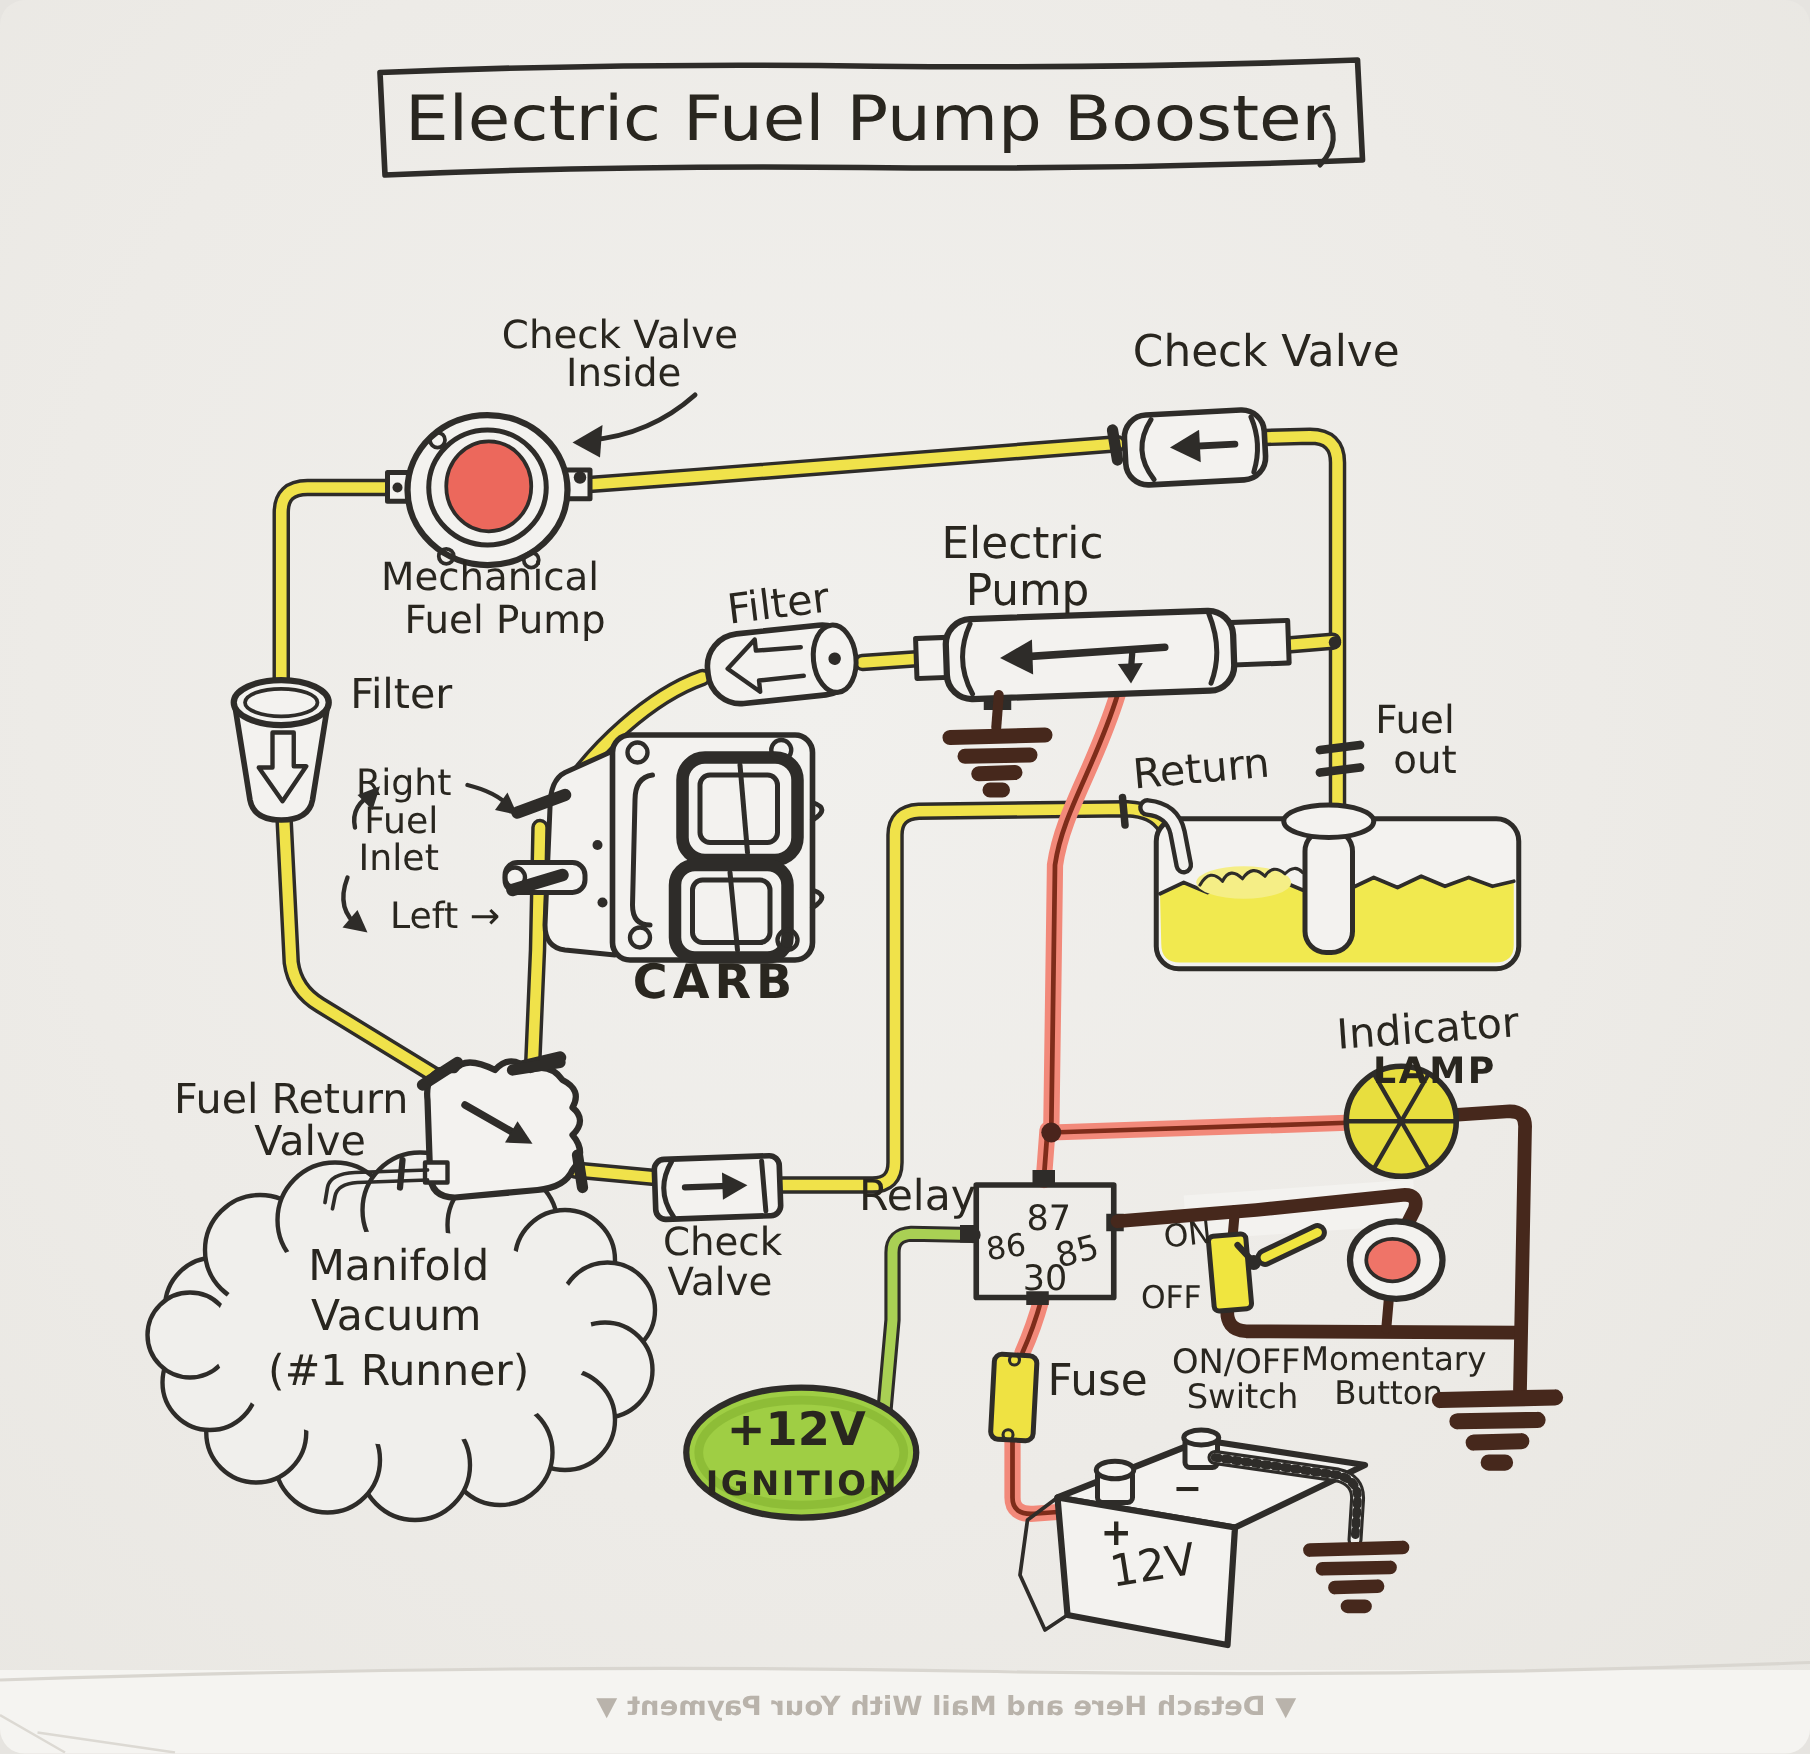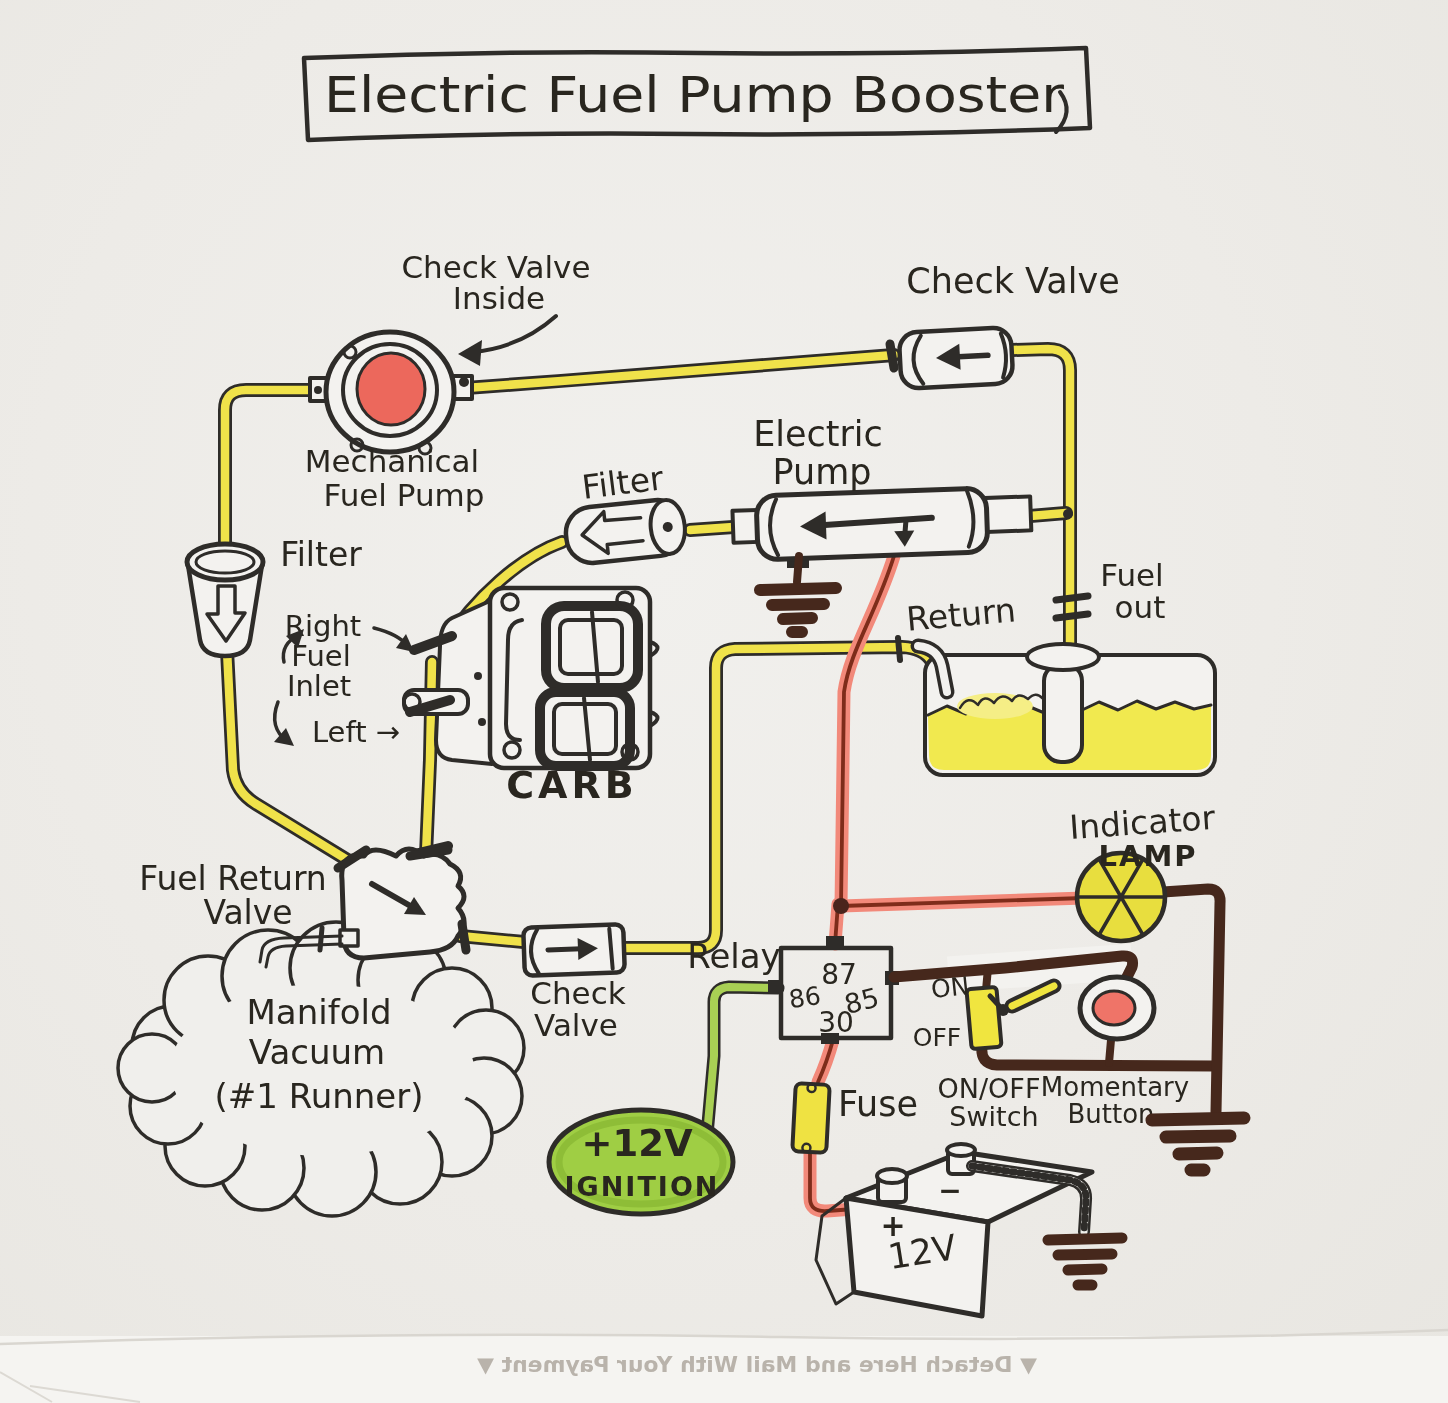--- a/index.html
+++ b/index.html
@@ -1,19 +1,20 @@
 <!DOCTYPE html>
 <html style="--ink: #2e2c29; --fuel_yellow: #f0e24a; --tank_fuel: #f1e94f; --wire_red_hi: #f2897a; --wire_red_core: #7e2c1a; --wire_green_hi: #a9d054; --wire_brown: #46281c; --pump_red: #ec685c; --ignition_green: #9fce44; --lamp_yellow: #e8de3e; --fuse_yellow: #efe242; --button_red: #ef7468; --switch_yellow: #f0e53f; --text_gray: #b9b3ab;"><head>
 <meta charset="utf-8">
 <style>
   html,body{margin:0;padding:0;background:#e6e4e0;}
   .canvas{
     position:relative;width:1448px;height:1403px;overflow:hidden;
     background:radial-gradient(ellipse at 45% 40%, #f1f0ed 0%, #edebe7 55%, #e8e6e1 100%);
     font-family:"DejaVu Sans", sans-serif;
+    border-radius:20px;
   }
   svg{position:absolute;left:0;top:0;}
   .ink{stroke:var(--ink,#2e2c29);fill:none;stroke-linecap:round;stroke-linejoin:round;}
   .fillp{fill:#f3f2ef;}
   .fillink{fill:var(--ink,#2e2c29);stroke:none;}
   .tube-o{stroke:var(--ink,#2e2c29);stroke-width:14;fill:none;stroke-linecap:round;stroke-linejoin:round;}
   .tube-f{stroke:var(--fuel_yellow,#f0e24a);stroke-width:8.5;fill:none;stroke-linecap:round;stroke-linejoin:round;}
   .rhi{stroke:var(--wire_red_hi,#f2897a);stroke-width:13;fill:none;stroke-linecap:round;stroke-linejoin:round;}
   .rcore{stroke:var(--wire_red_core,#7e2c1a);stroke-width:3.8;fill:none;stroke-linecap:round;stroke-linejoin:round;}
   .g-o{stroke:var(--ink,#2e2c29);stroke-width:13;fill:none;stroke-linecap:round;stroke-linejoin:round;}

